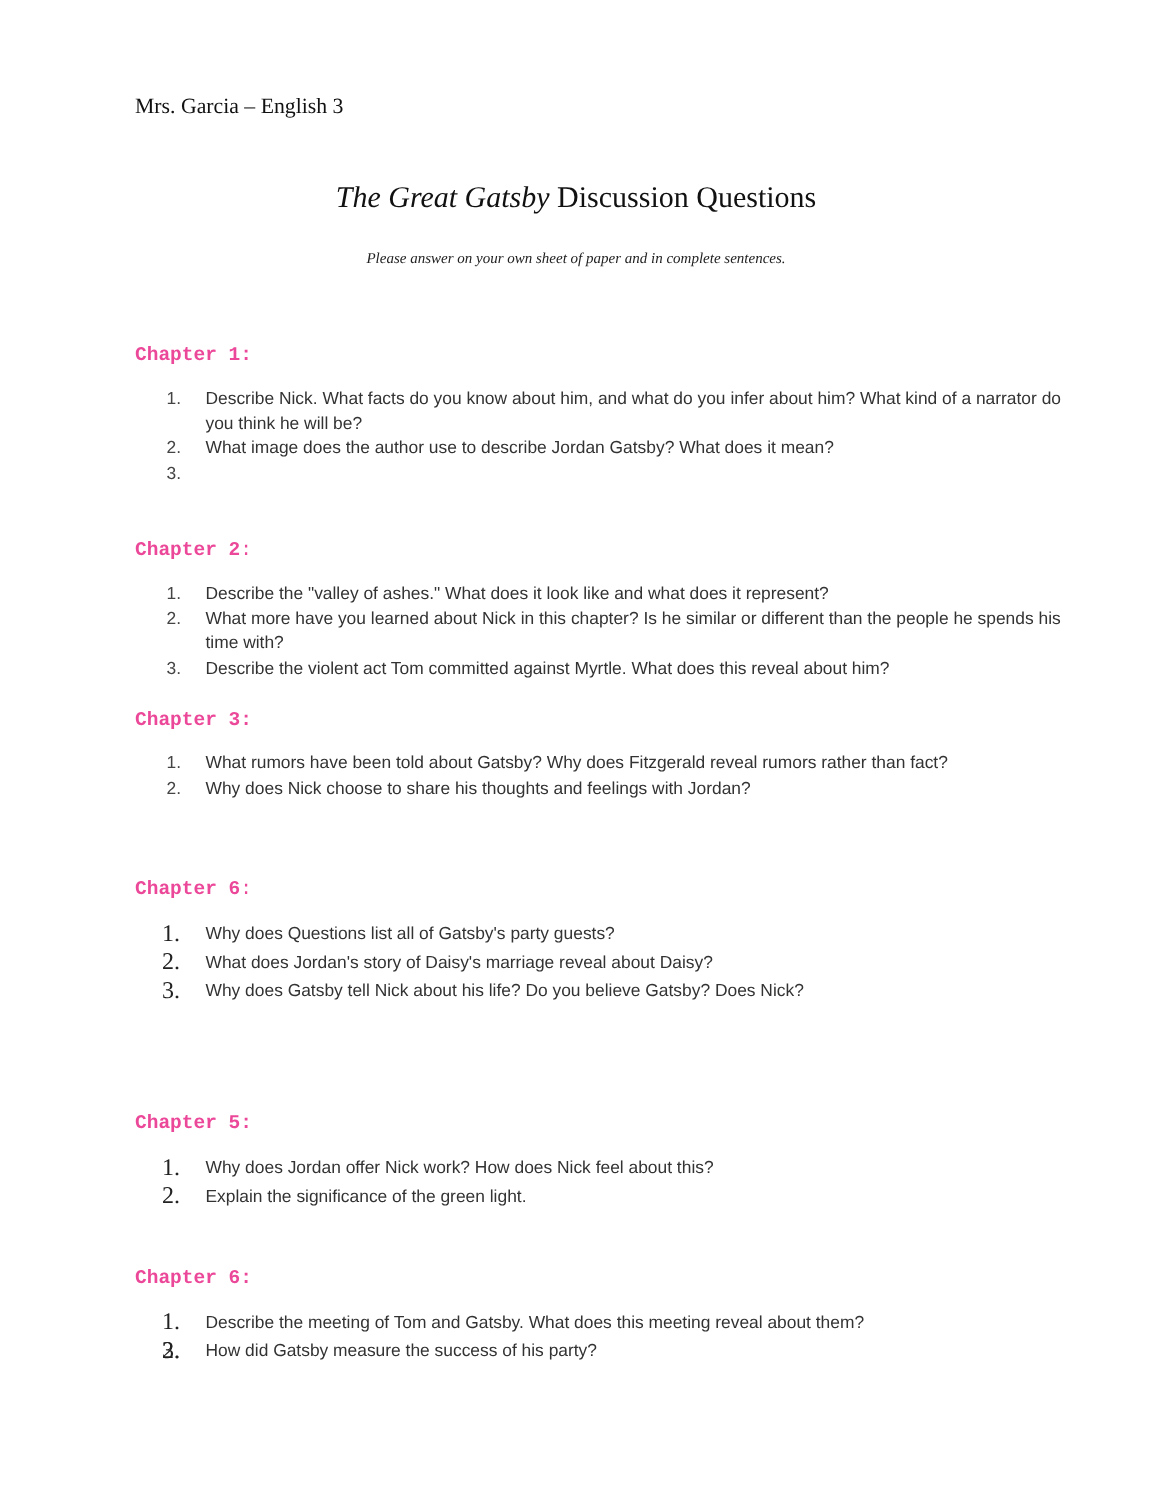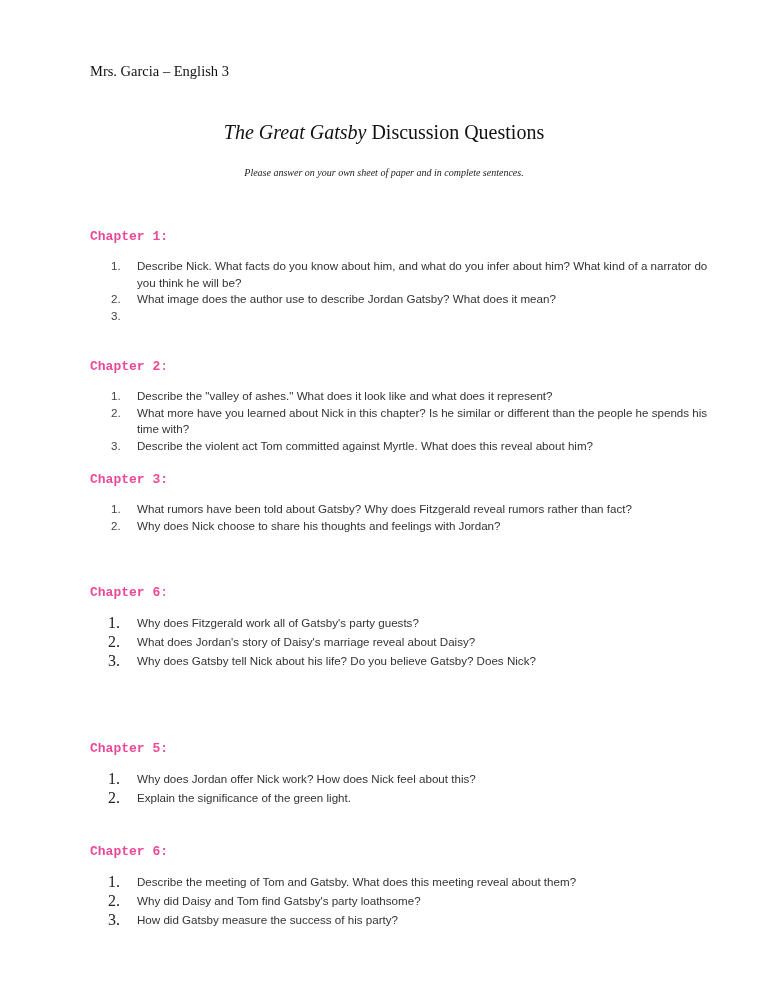--- a/index.html
+++ b/index.html
@@ -51,36 +51,36 @@
     <h2><span>Chapter 3</span><span>:</span></h2>
     <ol style="margin-top:14px;">
       <li><span class="num">1.</span><span>What rumors have been told about Gatsby? Why does Fitzgerald reveal rumors rather than fact?</span></li>
       <li><span class="num">2.</span><span>Why does Nick choose to share his thoughts and feelings with Jordan?</span></li>
     </ol>
   </section>
 
   <section class="chapter large-nums" style="top:574px;">
     <h2><span>Chapter 6</span><span class="colon-normal">:</span></h2>
     <ol style="margin-top:14px;">
-      <li><span class="num">1.</span><span>Why does Fitzgerald work all of Gatsby's party guests?</span></li>
+      <li><span class="num">1.</span><span>Why does Questions list all of Gatsby's party guests?</span></li>
       <li><span class="num">2.</span><span>What does Jordan's story of Daisy's marriage reveal about Daisy?</span></li>
       <li><span class="num">3.</span><span>Why does Gatsby tell Nick about his life? Do you believe Gatsby? Does Nick?</span></li>
     </ol>
   </section>
 
   <section class="chapter large-nums" style="top:730px;">
     <h2><span>Chapter 5</span><span>:</span></h2>
     <ol style="margin-top:14px;">
       <li><span class="num">1.</span><span>Why does Jordan offer Nick work? How does Nick feel about this?</span></li>
       <li><span class="num">2.</span><span>Explain the significance of the green light.</span></li>
     </ol>
   </section>
 
   <section class="chapter large-nums" style="top:833px;">
     <h2><span>Chapter 6</span><span>:</span></h2>
     <ol style="margin-top:14px;">
       <li><span class="num">1.</span><span>Describe the meeting of Tom and Gatsby. What does this meeting reveal about them?</span></li>
-      <li><span class="num">2.</span><span>Why did Daisy and Tom find Gatsby's party loathsome?</span></li>
+      <li><span class="num">2.</span></li>
       <li><span class="num">3.</span><span>How did Gatsby measure the success of his party?</span></li>
     </ol>
   </section>
 
 </div>
 
 </body></html>

